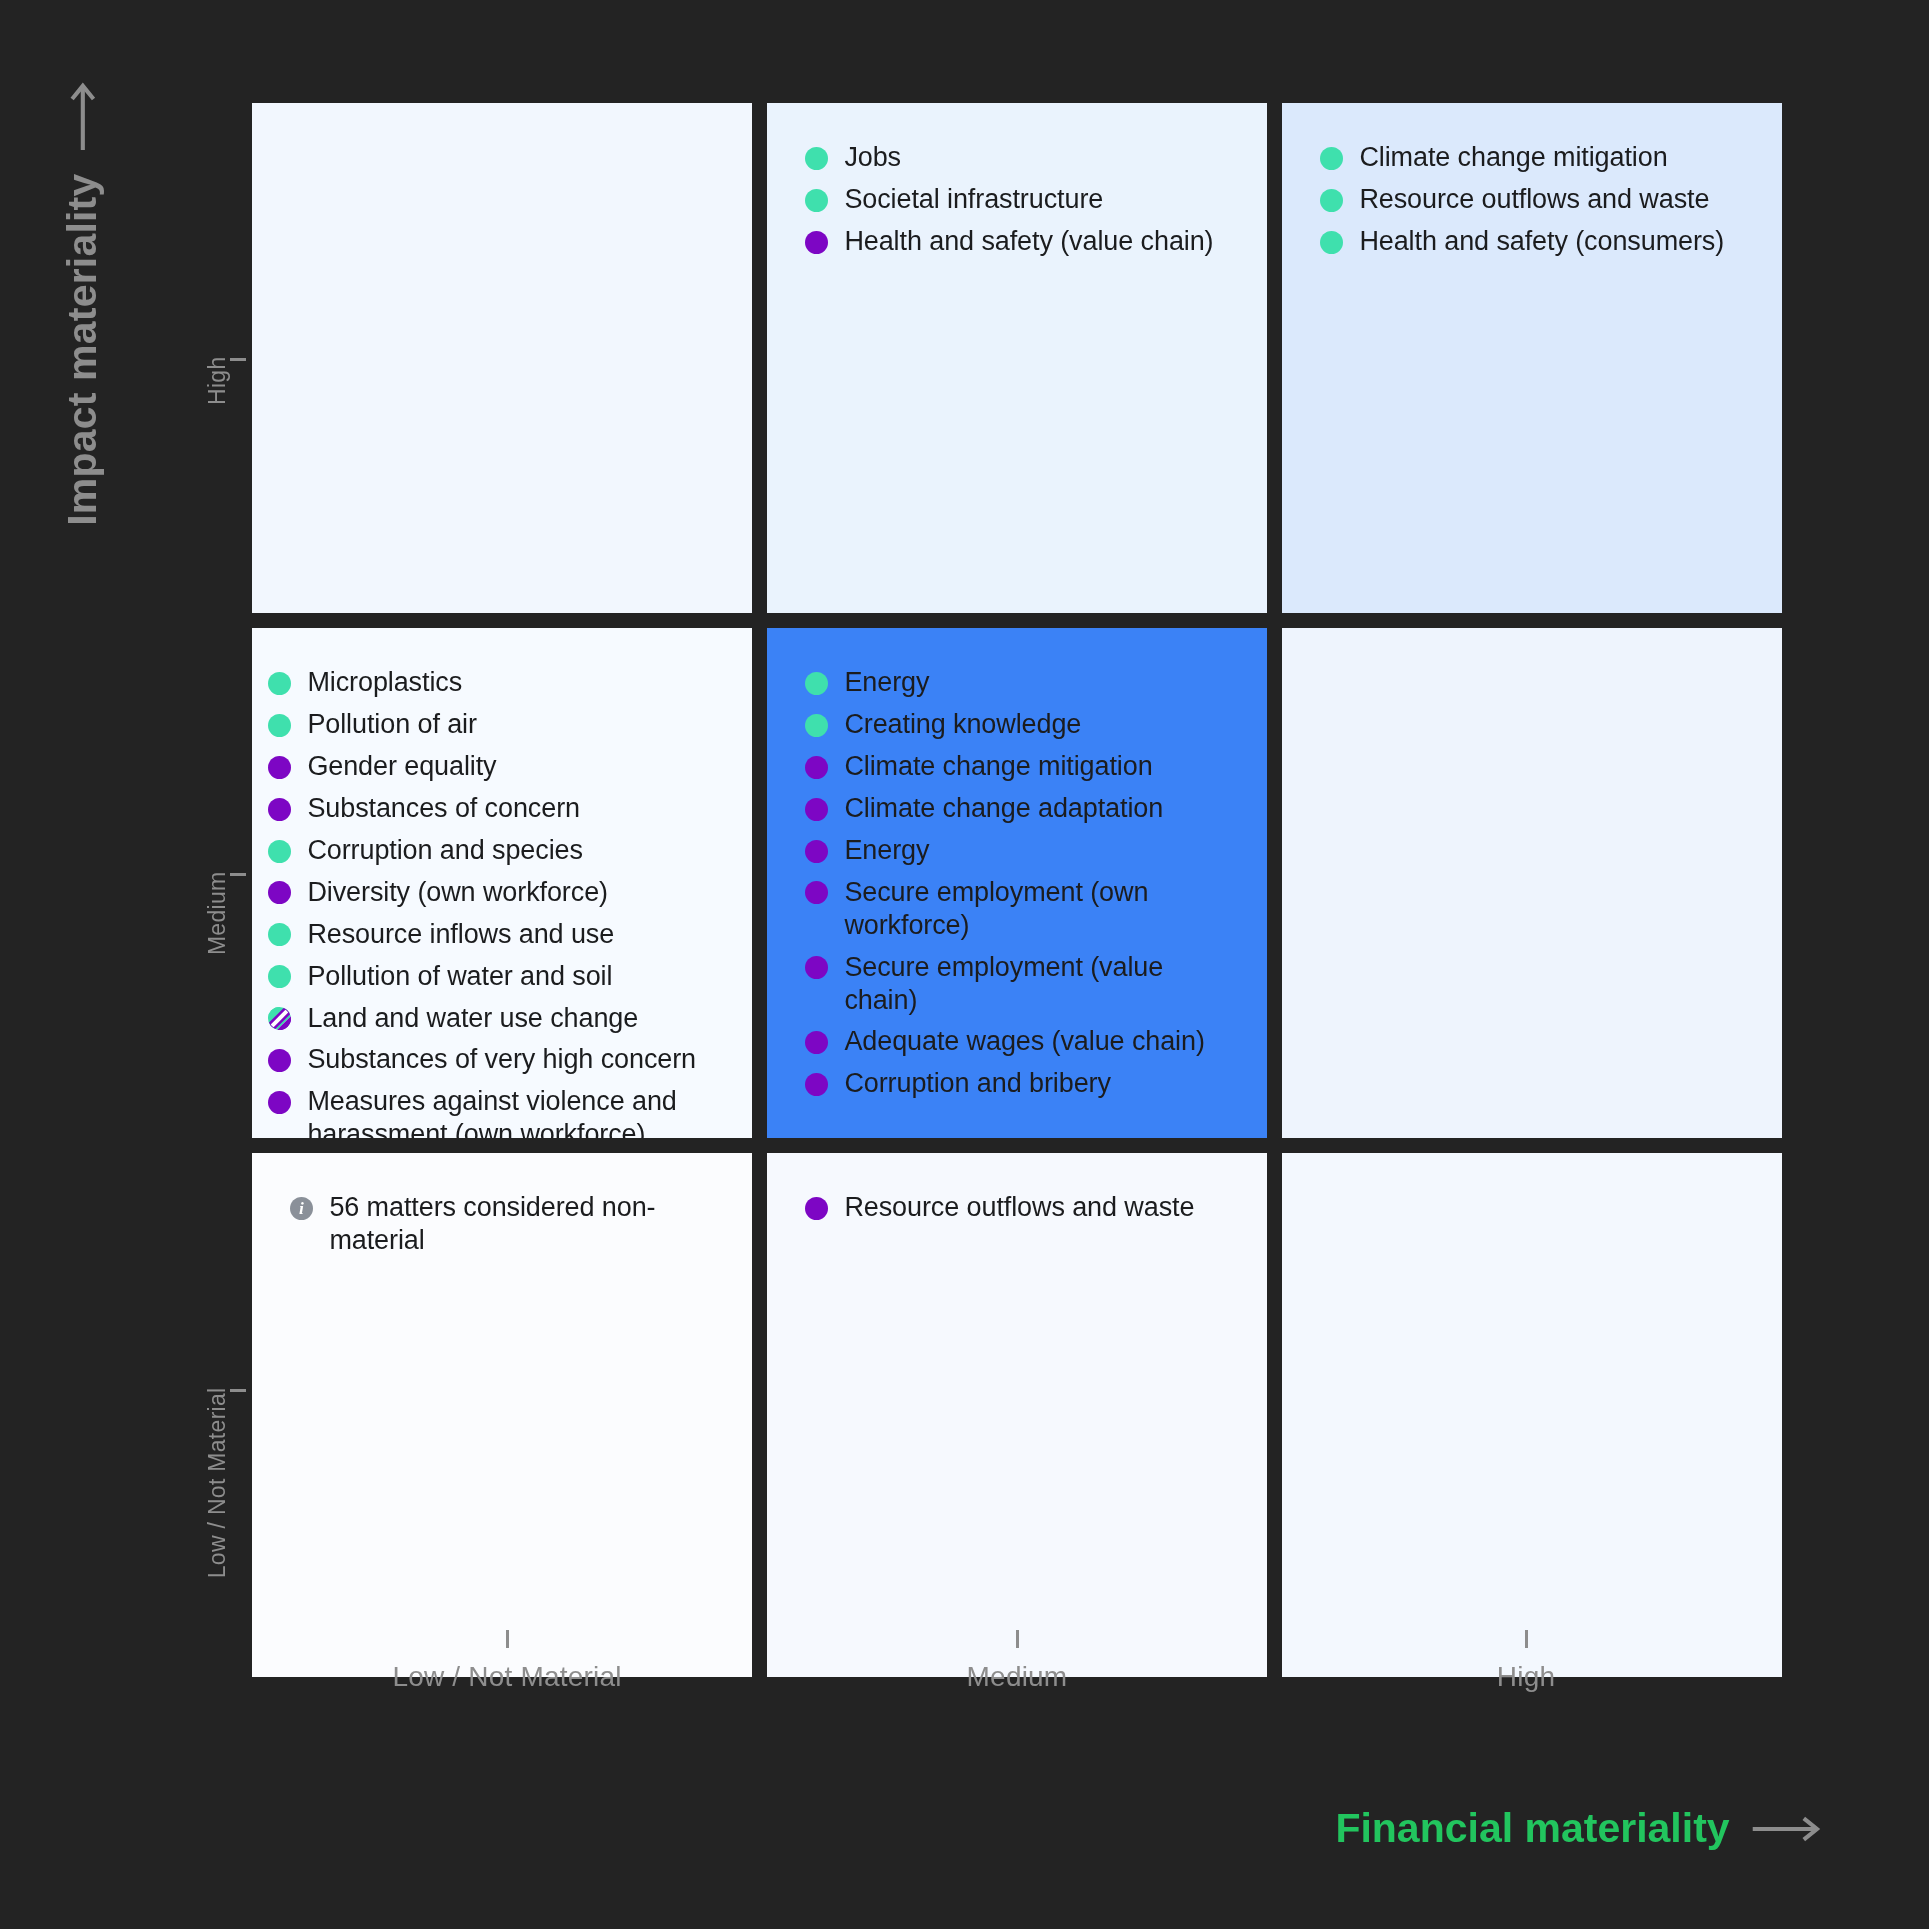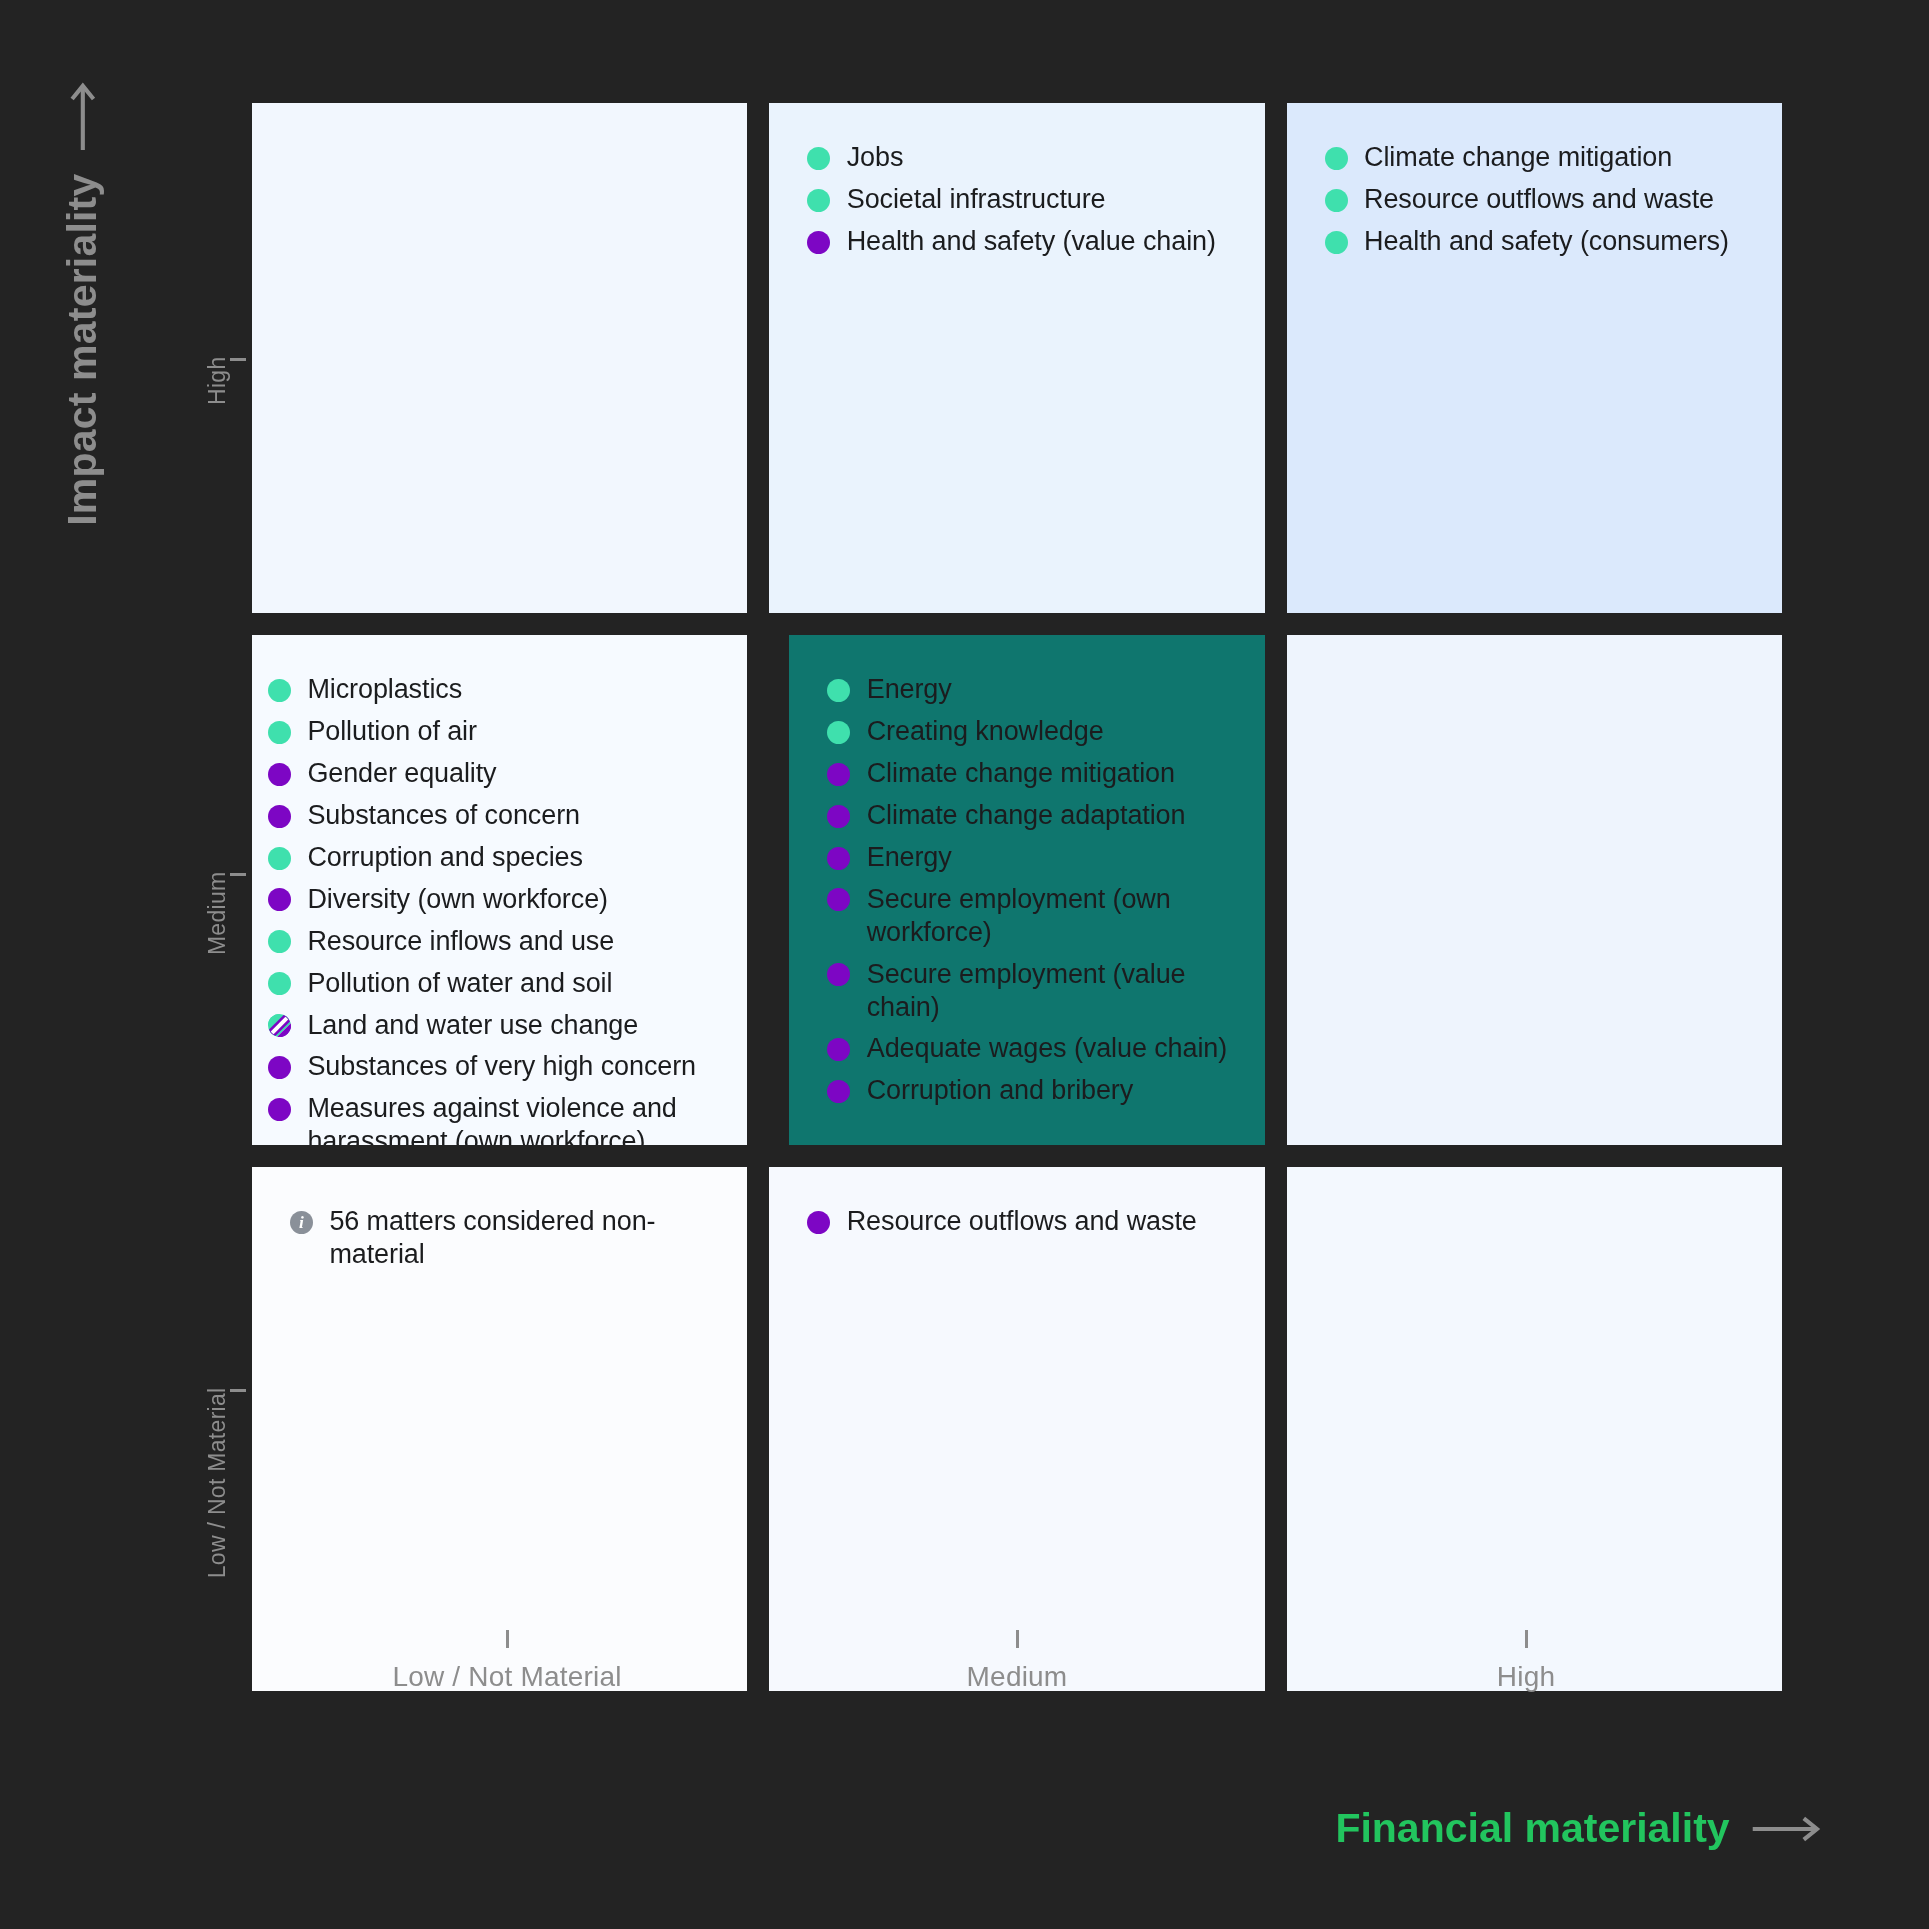--- a/index.html
+++ b/index.html
@@ -77,36 +77,36 @@
   
   #matrix {
     position: absolute;
     left: 252px;
     top: 103px;
     width: 1530px;
     height: 1544px;
     display: grid;
     grid-template-columns: 1fr 1fr 1fr;
     grid-template-rows: 510px 510px 524px;
-    gap: 22px;
+    gap: 15px;
     background: #232323;
   }
   .cell {
     position: relative;
     padding: 38px 31px 16.4px 38px;
     box-sizing: border-box;
     overflow: hidden;
   }
 
   
   .c-r0c0 { background: #f2f7fe; }
   .c-r0c1 { background: #eaf3fd; }
   .c-r0c2 { background: #dbe9fc; }
   .c-r1c0 { background: #f6faff; padding-left: 16px; }
-  .c-r1c1 { background: #0f766e; margin-left: 20px; }
+  .c-r1c1 { background: #3b82f6; }
   .c-r1c2 { background: #eef4fd; }
   .c-r2c0 { background: #fbfcfe; }
   .c-r2c1 { background: #f6f9fe; }
   .c-r2c2 { background: #f3f8fe; }
 
   
   .item {
     display: flex;
     align-items: flex-start;
     gap: 16.4px;

